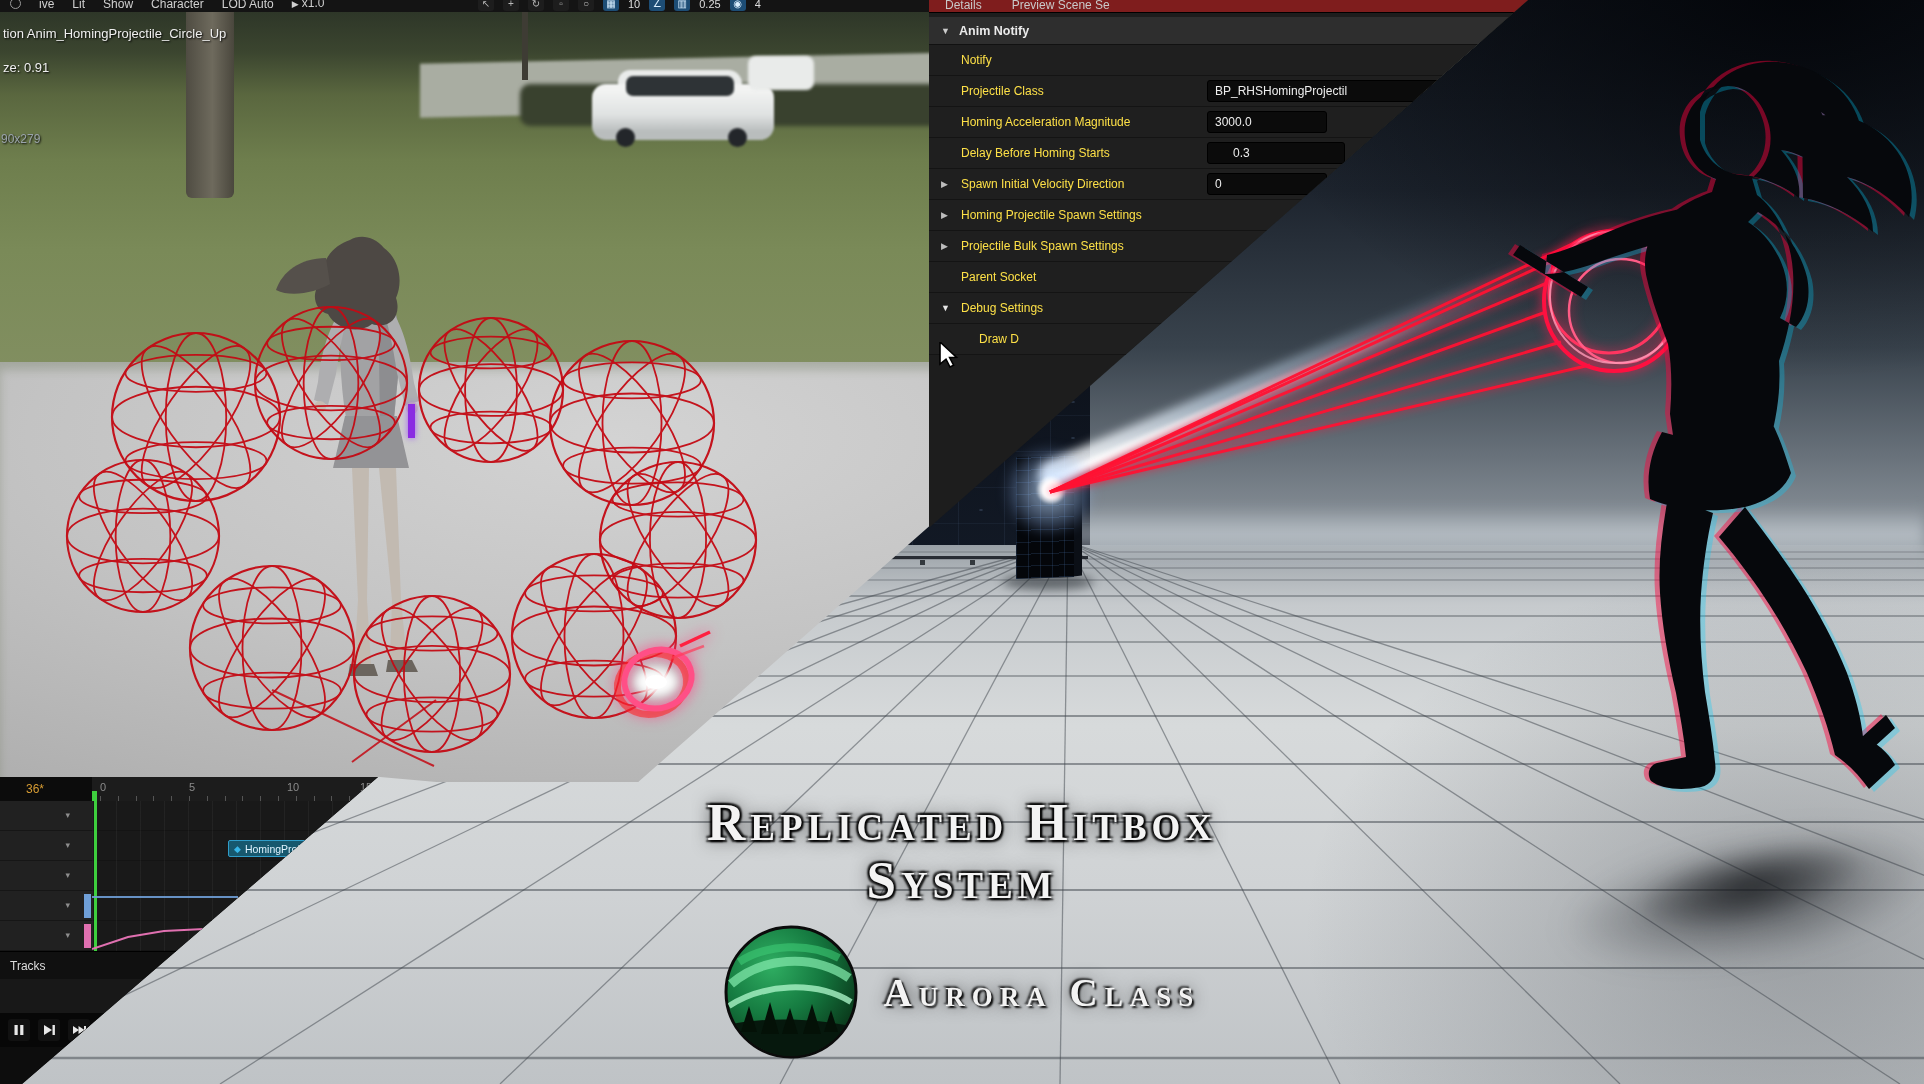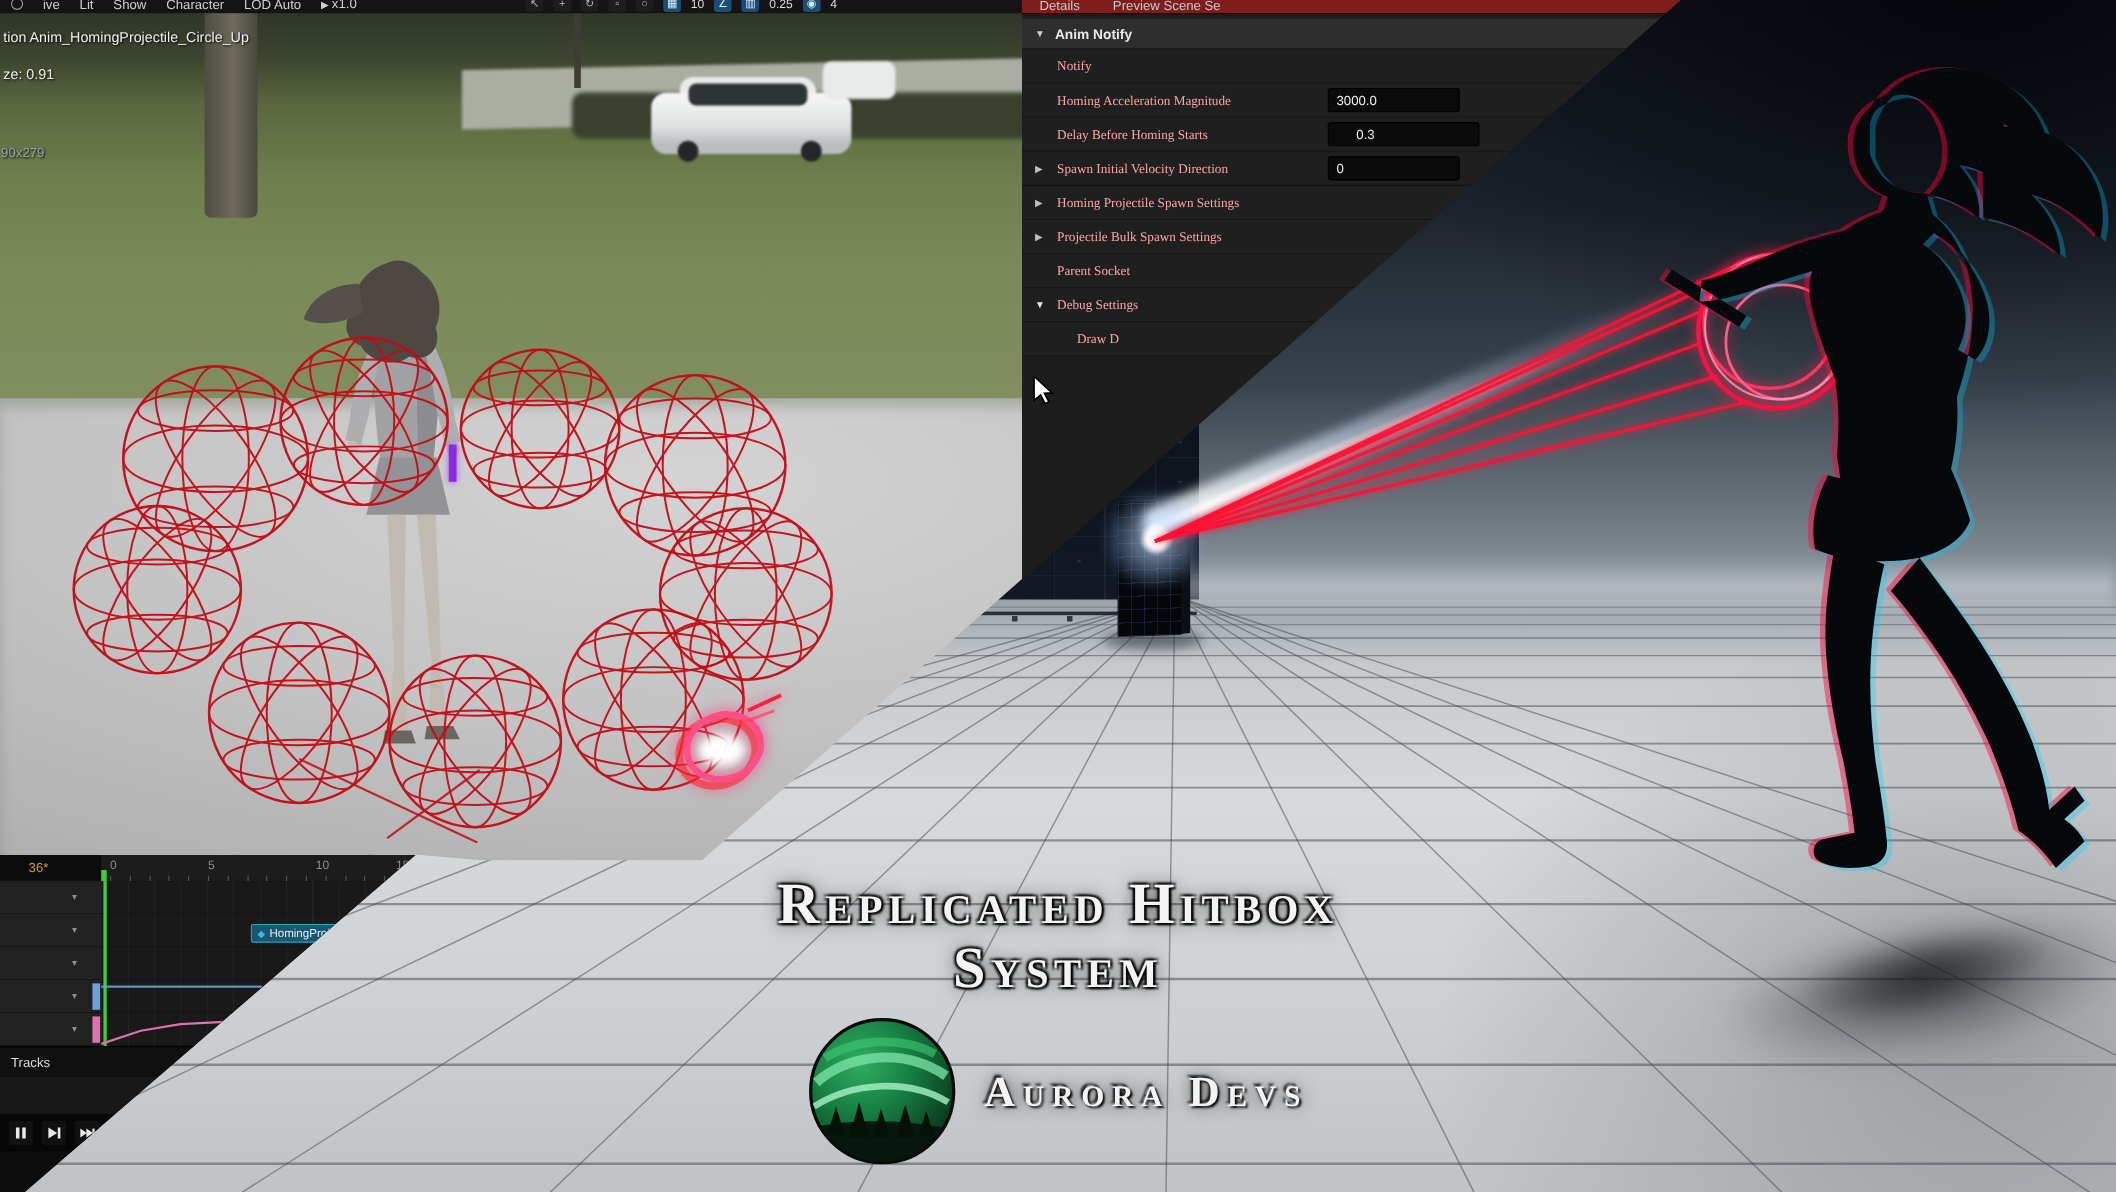--- a/index.html
+++ b/index.html
@@ -94,21 +94,21 @@
   .dp-tabs{height:12px;background:#7f1d1d;display:flex;gap:30px;padding-left:16px;overflow:hidden;border-bottom:1px solid #000;}
   .dp-tab{font-size:12px;color:#c9c9c9;transform:translateY(-2px);white-space:nowrap;}
   .dp-search{margin:6px 10px 6px 10px;height:26px;background:#0d0d0d;border:1px solid #000;border-radius:4px;
     display:flex;align-items:center;gap:7px;padding:0 9px;}
   .dp-search span{color:#7d7d7d;font-size:12.5px;}
   .dp-section{height:27px;margin-top:4px;background:#2e2e2e;display:flex;align-items:center;position:relative;
     font-weight:bold;color:#eaeaea;font-size:12.5px;padding-left:30px;border-bottom:1px solid #111;}
   .dp-sec-arrow{position:absolute;left:12px;top:9px;font-size:9px;color:#cccccc;}
   .dp-row{height:30px;border-bottom:1px solid #141414;display:flex;align-items:center;background:#1f1f1f;padding-left:12px;}
   .dp-arrow{width:20px;font-size:9px;color:#bdbdbd;flex:none;}
-  .dp-label{width:246px;flex:none;font-size:12px;color:#fca5a5;white-space:nowrap;overflow:hidden;font-family:Liberation Serif, serif;}
+  .dp-label{width:246px;flex:none;font-size:12px;color:#fde047;white-space:nowrap;overflow:hidden;}
   .dp-input{background:#0b0b0b;border:1px solid #000;border-radius:3px;height:20px;display:flex;align-items:center;
     padding:0 7px;color:#ededed;font-size:12px;white-space:nowrap;}
   .dp-drop{justify-content:space-between;width:216px;}
   .dp-drop .caret{color:#9a9a9a;font-size:9px;margin-left:8px;}
 
   
   .timeline{position:absolute;left:0;top:777px;width:382px;height:307px;background:#151515;z-index:20;
     clip-path:polygon(0 0,378px 0,22px 307px,0 307px);}
   .tl-ruler{position:absolute;left:0;top:0;width:382px;height:24px;background:#1c1c1c;border-bottom:1px solid #000;}
   .tl-pct{position:absolute;left:0;top:0;width:92px;height:24px;background:#0c0c0c;display:flex;align-items:center;
@@ -396,20 +396,28 @@
       <span class="dp-sec-arrow">▼</span>
       <span>Anim Notify</span>
     </div>
     <div class="dp-rows" id="dp-rows">
         <div class="dp-row">
           <span class="dp-arrow"></span>
           <span class="dp-label">Notify</span>
         </div>
         <div class="dp-row">
           <span class="dp-arrow"></span>
+          <span class="dp-label">Projectile Class</span>
+          <div class="dp-input dp-drop">
+            <span>BP_RHSHomingProjectil</span>
+            <span class="caret">▾</span>
+          </div>
+        </div>
+        <div class="dp-row">
+          <span class="dp-arrow"></span>
           <span class="dp-label">Homing Acceleration Magnitude</span>
           <div class="dp-input" style="min-width: 104px;">3000.0</div>
         </div>
         <div class="dp-row">
           <span class="dp-arrow"></span>
           <span class="dp-label">Delay Before Homing Starts</span>
           <div class="dp-input" style="min-width: 104px; padding-left: 25px;">0.3</div>
         </div>
         <div class="dp-row">
           <span class="dp-arrow">▶</span>
@@ -566,16 +574,16 @@
           <path d="M-60,-8 C-30,-34 20,-40 58,-14" fill="none" stroke="#7fe6a8" stroke-width="9" opacity=".75"></path>
           <path d="M-62,14 C-28,-8 24,-12 60,10" fill="none" stroke="#a9f2c6" stroke-width="6" opacity=".8"></path>
           <path d="M-67,34 C-30,24 30,26 67,36 L67,67 L-67,67 Z" fill="#06180d"></path>
           <path d="M-50,40 L-42,14 L-34,40 Z" fill="#041107"></path>
           <path d="M-30,42 L-21,10 L-12,42 Z" fill="#041107"></path>
           <path d="M-9,42 L-1,16 L7,42 Z" fill="#041107"></path>
           <path d="M12,42 L21,12 L30,42 Z" fill="#041107"></path>
           <path d="M33,40 L40,18 L47,40 Z" fill="#041107"></path>
         </g>
       </svg>
-      <div class="brand-text">Aurora Devs</div>
+      <div class="brand-text">Aurora Class</div>
     </div>
   </div>
 </div>
 
 </body></html>

